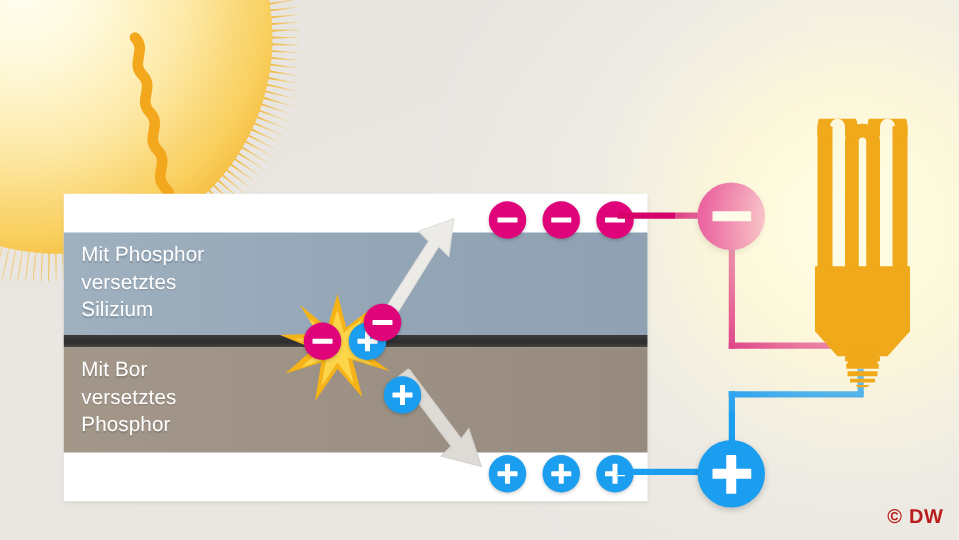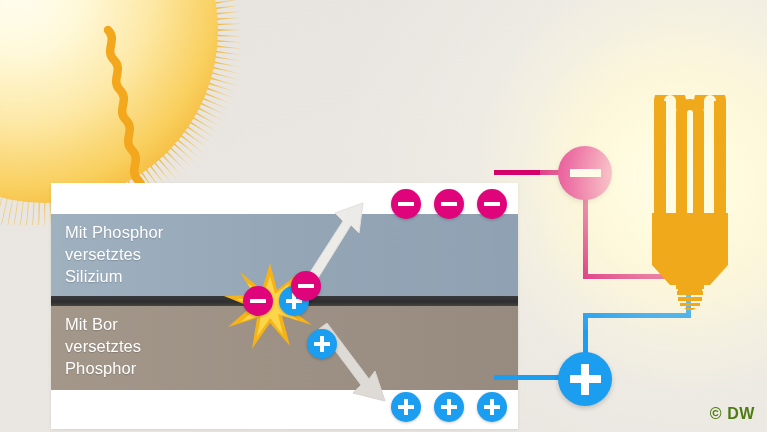--- a/index.html
+++ b/index.html
@@ -45,21 +45,20 @@
   
   .light-ray { position: absolute; left: 0; top: 0; }
 
   
   .panel {
     position: absolute;
     left: 51px; top: 155px;
     width: 467px; height: 246px;
     background: #ffffff;
     box-shadow: 0 1px 3px rgba(0,0,0,0.08);
-    margin-top: 28px;
   }
   .layer-n {
     position: absolute; left: 0; top: 31px;
     width: 100%; height: 82px;
     background: linear-gradient(90deg, #9fb0bf 0%, #94a5b6 55%, #8fa1b2 100%);
   }
   .junction {
     position: absolute; left: 0; top: 113px;
     width: 100%; height: 10px;
     background: linear-gradient(180deg, #3a3a3c 0%, #2e2e30 60%, #45453f 100%);
@@ -116,21 +115,21 @@
       rgba(255,253,232,0.98) 0%, rgba(255,251,222,0.80) 26%,
       rgba(252,246,214,0.45) 46%, rgba(240,236,224,0.12) 68%, rgba(233,230,226,0) 82%);
     pointer-events: none;
   }
   .bulb { position: absolute; left: 640px; top: 95px; }
 
   
   .copyright {
     position: absolute;
     right: 12px; bottom: 9px;
-    color: #4d7c0f;
+    color: #b91c1c;
     font-size: 16px;
     letter-spacing: 0.6px;
     font-weight: bold;
   }
 </style>
 </head>
 <body>
 
 <div id="stage">
 

